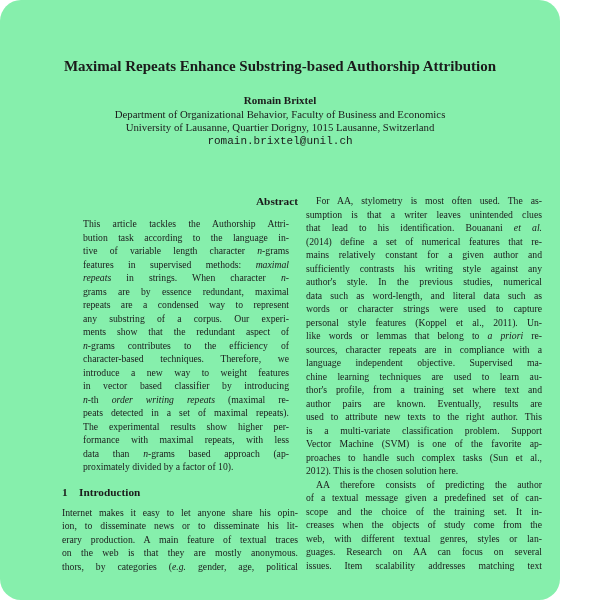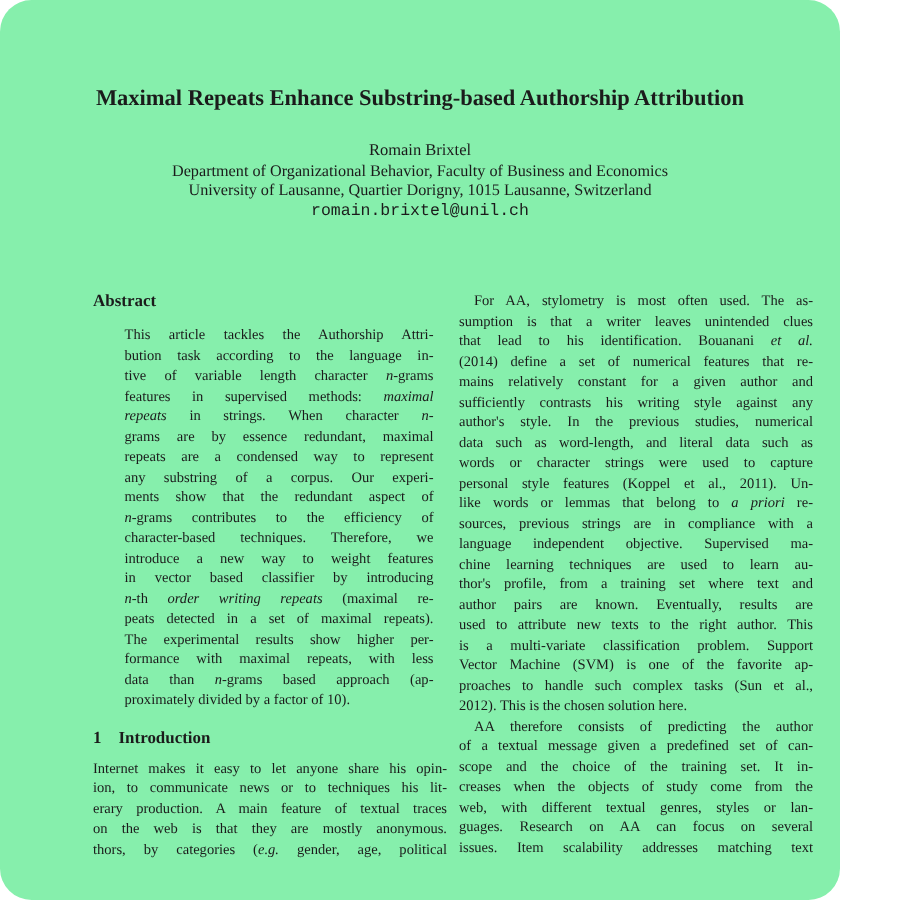--- a/index.html
+++ b/index.html
@@ -7,30 +7,30 @@
     position: relative;
     width: 560px; height: 600px;
     background: #86efac;
     overflow: hidden;
     font-family: "Liberation Serif", serif;
     color: #1b1b1b;
     border-radius: 21px;
   }
   .header { position: absolute; top: 58px; left: 0; width: 100%; text-align: center; }
   .title  { font-size: 15px; font-weight: bold; margin: 0 0 19px 0; line-height: 17px; }
-  .author { font-size: 11px; font-weight: normal; line-height: 13px; margin-bottom: 1px; }
+  .author { font-size: 11px; font-weight: bold; line-height: 13px; margin-bottom: 1px; }
   .affil  { font-size: 10.8px; line-height: 13px; }
   .email  { font-family: "Liberation Mono", monospace; font-size: 11px; line-height: 13px; margin-top: 1px; }
 
   .col { position: absolute; top: 194px; width: 236px; font-size: 9.7px; line-height: 13.5px; }
   .col-left  { left: 62px; }
   .col-right { left: 306px; }
 
   .abstract-heading {
-    text-align: left; font-weight: bold; font-size: 11.3px;
+    text-align: right; font-weight: bold; font-size: 11.3px;
     line-height: 14px; margin-bottom: 9px;
   }
   .abstract-body { margin-left: 21px; margin-right: 9px; }
 
   .sec-heading { font-weight: bold; font-size: 11.3px; line-height: 14px; margin-top: 11px; margin-bottom: 7px; }
   .sec-num { display: inline-block; min-width: 17px; }
 
   .tline { text-align: justify; text-align-last: justify; }
   .tline.lastline { text-align-last: auto; }
   .para.indent-first .tline:first-child { text-indent: 10px; }
@@ -71,41 +71,41 @@
         <div class="tline"><span>formance with maximal repeats, with less</span></div>
         <div class="tline"><span>data than </span><span class="it">n</span><span>-grams based approach (ap-</span></div>
         <div class="tline lastline"><span>proximately divided by a factor of 10).</span></div>
       </div>
 
     <div class="sec-heading">
       <span class="sec-num">1</span><span>Introduction</span>
     </div>
     <div class="para clipped">
         <div class="tline"><span>Internet makes it easy to let anyone share his opin-</span></div>
-        <div class="tline"><span>ion, to communicate news or to techniques his lit-</span></div>
+        <div class="tline"><span>ion, to disseminate news or to disseminate his lit-</span></div>
         <div class="tline"><span>erary production. A main feature of textual traces</span></div>
         <div class="tline"><span>on the web is that they are mostly anonymous.</span></div>
         <div class="tline"><span>thors, by categories (</span><span class="it">e.g.</span><span>  gender, age, political</span></div>
       </div>
   </div>
 
   <div class="col col-right">
     <div class="para indent-first">
         <div class="tline"><span>For AA, stylometry is most often used. The as-</span></div>
         <div class="tline"><span>sumption is that a writer leaves unintended clues</span></div>
         <div class="tline"><span>that lead to his identification.  Bouanani </span><span class="it">et al.</span></div>
         <div class="tline"><span>(2014) define a set of numerical features that re-</span></div>
         <div class="tline"><span>mains relatively constant for a given author and</span></div>
         <div class="tline"><span>sufficiently contrasts his writing style against any</span></div>
         <div class="tline"><span>author's style. In the previous studies, numerical</span></div>
         <div class="tline"><span>data such as word-length, and literal data such as</span></div>
         <div class="tline"><span>words or character strings were used to capture</span></div>
         <div class="tline"><span>personal style features (Koppel et al., 2011). Un-</span></div>
         <div class="tline"><span>like words or lemmas that belong to </span><span class="it">a priori</span><span> re-</span></div>
-        <div class="tline"><span>sources, previous strings are in compliance with a</span></div>
+        <div class="tline"><span>sources, character repeats are in compliance with a</span></div>
         <div class="tline"><span>language independent objective.  Supervised ma-</span></div>
         <div class="tline"><span>chine learning techniques are used to learn au-</span></div>
         <div class="tline"><span>thor's profile, from a training set where text and</span></div>
         <div class="tline"><span>author pairs are known.  Eventually, results are</span></div>
         <div class="tline"><span>used to attribute new texts to the right author. This</span></div>
         <div class="tline"><span>is a multi-variate classification problem.  Support</span></div>
         <div class="tline"><span>Vector Machine (SVM) is one of the favorite ap-</span></div>
         <div class="tline"><span>proaches to handle such complex tasks (Sun et al.,</span></div>
         <div class="tline lastline"><span>2012). This is the chosen solution here.</span></div>
       </div>

